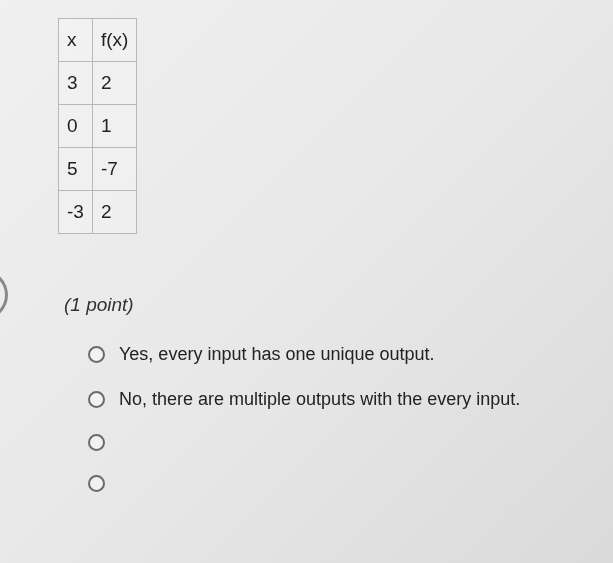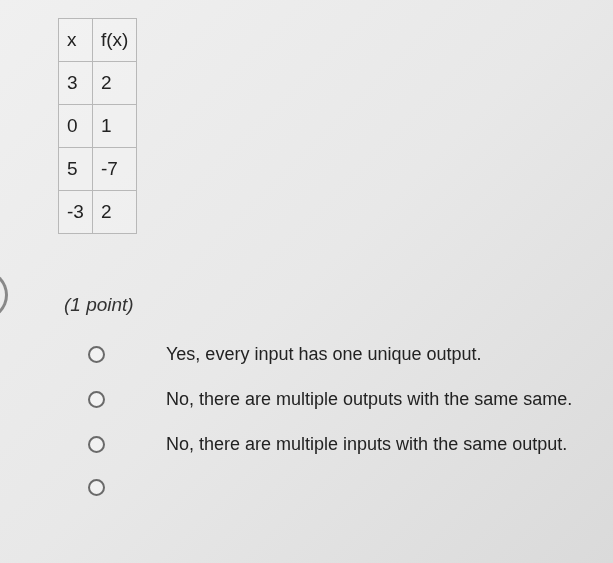--- a/index.html
+++ b/index.html
@@ -36,21 +36,20 @@
     }
     .options {
       margin-left: 30px;
     }
     .option {
       display: flex;
       align-items: center;
       margin-bottom: 24px;
       font-size: 18px;
       color: #222;
-      gap: 47px;
     }
     .radio {
       width: 17px;
       height: 17px;
       border: 2px solid #6a6a6a;
       border-radius: 50%;
       margin-right: 14px;
       flex-shrink: 0;
       background: rgba(255,255,255,0.4);
     }
@@ -100,22 +99,21 @@
 
 <div class="points">(1 point)</div>
 
 <div class="options">
   <div class="option">
     <span class="radio"></span>
     <span>Yes, every input has one unique output.</span>
   </div>
   <div class="option">
     <span class="radio"></span>
-    <span>No, there are multiple outputs with the same same.</span>
+    <span>No, there are multiple outputs with the every input.</span>
   </div>
   <div class="option">
     <span class="radio"></span>
-    <span>No, there are multiple inputs with the same output.</span>
   </div>
   <div class="option">
     <span class="radio"></span>
   </div>
 </div>
 
 </body></html>

